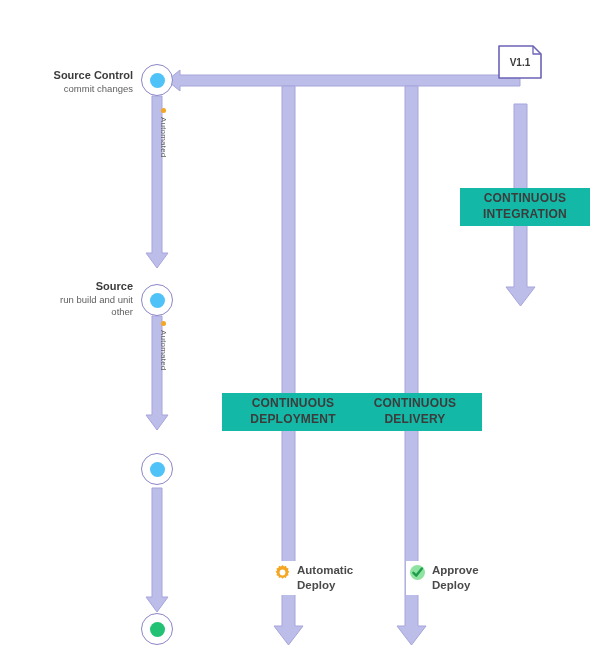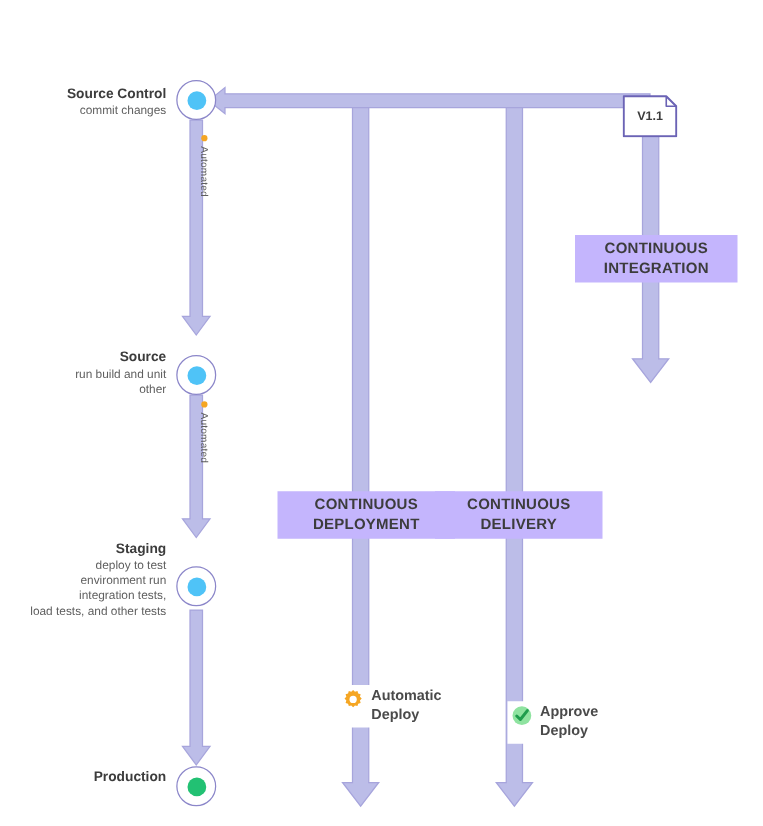--- a/index.html
+++ b/index.html
@@ -114,21 +114,21 @@
 
   
   .col-caption {
     position: absolute;
     text-align: center;
     font-size: 12px;
     font-weight: bold;
     color: #3c3c3c;
     line-height: 1.32;
     letter-spacing: 0.2px;
-    background: #c4b5fd;
+    background: #14b8a6;
     padding: 3px 4px;
   }
 
   
   .action {
     position: absolute;
     display: flex;
     align-items: flex-start;
     gap: 6px;
     background: #ffffff;
@@ -204,60 +204,52 @@
     <span class="stage-title">Source Control</span>
     <span class="stage-desc">commit changes</span>
   </div>
 
   <div class="stage-label" style="left:20px; top:235px; width:113px;">
     <span class="stage-title">Source</span>
     <span class="stage-desc" style="white-space:pre-line;">run build and unit
 other</span>
   </div>
 
-  <div class="stage-label" style="left:10px; top:388px; width:123px;">
-    <span class="stage-title">Staging</span>
-    <span class="stage-desc" style="white-space:pre-line;">deploy to test
-environment run
-integration tests,
-load tests, and other tests</span>
-  </div>
 
   <div class="stage-label" style="left:10px; top:571px; width:123px;">
-    <span class="stage-title">Production</span>
   </div>
 
   <div class="automated" style="left:159px; top:64px;">
     <span class="amdot"></span>
     <span class="amtext">Automated</span>
   </div>
 
   <div class="automated" style="left:159px; top:277px;">
     <span class="amdot"></span>
     <span class="amtext">Automated</span>
   </div>
 
-  <div class="note-box" style="left:498px; top:32px;">
+  <div class="note-box" style="left:498px; top:1px;">
     <svg width="44" height="34" viewBox="0 0 44 34">
       <path d="M 1 1 L 35 1 L 43 9 L 43 33 L 1 33 Z" fill="#ffffff" stroke="#6b63b5" stroke-width="1.6" stroke-linejoin="round"></path>
       <path d="M 35 1 L 35 9 L 43 9" fill="none" stroke="#6b63b5" stroke-width="1.3" stroke-linejoin="round"></path>
     </svg>
     <span class="note-label">V1.1</span>
   </div>
 
   <div class="col-caption" style="left:222px; top:349px; width:134px; white-space:pre-line;">CONTINUOUS
 DEPLOYMENT</div>
 
   <div class="col-caption" style="left:348px; top:349px; width:126px; white-space:pre-line;">CONTINUOUS
 DELIVERY</div>
 
   <div class="col-caption" style="left:460px; top:144px; width:122px; white-space:pre-line;">CONTINUOUS
 INTEGRATION</div>
 
-  <div class="action" style="left:271px; top:504px;">
+  <div class="action" style="left:271px; top:517px;">
     <svg class="act-icon" viewBox="0 0 24 24">
       <path fill="#f5a623" d="M12 1.4l2.1 2.0 2.8-.8.8 2.8 2.8.8-.8 2.8 2.0 2.1-2.0 2.1.8 2.8-2.8.8-.8 2.8-2.8-.8-2.1 2.0-2.1-2.0-2.8.8-.8-2.8-2.8-.8.8-2.8-2.0-2.1 2.0-2.1-.8-2.8 2.8-.8.8-2.8 2.8.8z"></path>
       <circle cx="12" cy="12" r="4.1" fill="#ffffff"></circle>
     </svg>
     <span class="act-text">Automatic
 Deploy</span>
   </div>
 
   <div class="action" style="left:406px; top:517px;">
     <svg class="act-icon" viewBox="0 0 24 24">

